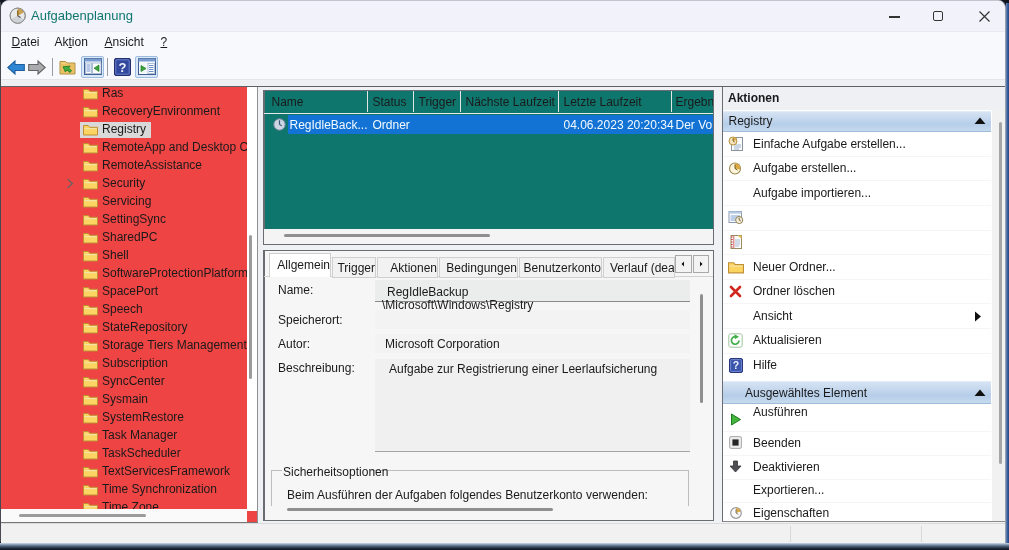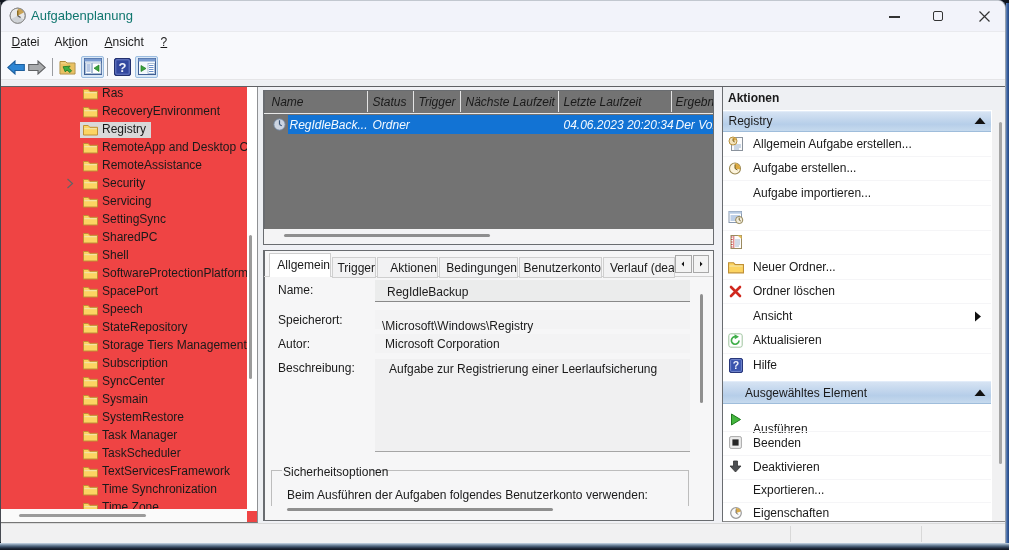--- a/index.html
+++ b/index.html
@@ -7,21 +7,21 @@
   body { background:#10151f; font-family:"Liberation Sans", sans-serif; position:relative; }
   .abs { position:absolute; }
   .txt { position:absolute; white-space:nowrap; font-size:12px; color:#1a1a1a; line-height:1; }
   .win { position:absolute; left:1px; top:0; width:1005px; height:543px; background:#f0f1f5; border-radius:8px 8px 0 0; overflow:hidden; border-top:1px solid #c2c7cf; border-right:1px solid #97a2ae; }
   .titlebar { position:absolute; left:0; top:0; width:100%; height:30px; background:#f2f3fa; }
   .menubar { position:absolute; left:0; top:30px; width:100%; height:23px; background:#f8f9fc; border-top:1px solid #e9eaee; }
   .toolbar { position:absolute; left:0; top:53px; width:100%; height:26px; background:#f8f9fc; border-bottom:1px solid #e5e5e7; }
   .gapstrip { position:absolute; left:0; top:80px; width:100%; height:6px; background:#eef0f3; border-bottom:1px solid #5f6165; }
   .treepanel { position:absolute; left:0; top:86px; width:257px; height:436px; background:#ef4444; border-bottom:1px solid #767676; border-right:1px solid #8f9194;text-decoration:underline; }
   .splitter { position:absolute; left:257px; top:86px; width:5px; height:436px; background:#eef0f3; }
-  .listpane { position:absolute; left:262px; top:89px; width:451px; height:155px; background:#737373; border:1px solid #696c70;font-style:italic; }
+  .listpane { position:absolute; left:262px; top:89px; width:451px; height:155px; background:#0f766e; border:1px solid #696c70; }
   .lowpane { position:absolute; left:262px; top:249px; width:451px; height:271px; background:#f6f6f7; border:1px solid #696c70; }
   .rightpanel { position:absolute; left:721px; top:86px; width:284px; height:435px; background:#ffffff; border-left:1px solid #696c70; border-bottom:1px solid #8a8a8a; }
   .statusbar { position:absolute; left:0; top:522px; width:1005px; height:20px; background:#f1f1f2; border-top:1px solid #dadada; }
   .botband { position:absolute; left:0; top:543px; width:1009px; height:7px; background:linear-gradient(180deg,#ccdae8 0%,#8fa3b8 20%,#5a7088 40%,#33455c 60%,#1b2535 80%,#0f1420 100%); }
   .hdrsep { position:absolute; top:0px; width:1px; height:21px; background:#e4e4e4; }
   .scrollthumb { position:absolute; background:#9b9b9b; border-radius:2px; }
   .band { position:absolute; left:0; width:268px; height:21px; background:linear-gradient(180deg,#d6e3f3 0%, #b6cee9 65%, #c6daee 100%); border-top:1px solid #e2ecf9; border-bottom:1px solid #9fbddb; }
   .acttxt { position:absolute; left:30px; top:7px; font-size:12px; color:#1a1a1a; white-space:nowrap; }
   .tab { position:absolute; top:6px; height:21px; background:#f2f2f3; border:1px solid #cfcfcf; font-size:12px; color:#1a1a1a; text-align:right; line-height:20px; white-space:nowrap; overflow:hidden; }
   .lbl { position:absolute; font-size:12px; color:#1a1a1a; white-space:nowrap; line-height:1; }
@@ -262,21 +262,21 @@
     <div class="abs" style="left:428.5px;top:4px;width:16.5px;height:18px;background:#f3f3f3;border:1px solid #a8a8a8"><svg width="14" height="16" viewBox="0 0 14 16">
           <path d="M6 5.5 L8.5 8 L6 10.5 Z" fill="#111"></path>
         </svg></div>
     <div class="lbl" style="left:14px;top:33px">Name:</div>
     <div class="lbl" style="left:14px;top:63px">Speicherort:</div>
     <div class="lbl" style="left:14px;top:87px">Autor:</div>
     <div class="lbl" style="left:14px;top:111px">Beschreibung:</div>
     <div class="abs" style="left:111px;top:29px;width:315px;height:22px;background:#ebecec;border-bottom:1px solid #8a8a8a"></div>
     <div class="lbl" style="left:123px;top:34.5px">RegIdleBackup</div>
     <div class="abs" style="left:111px;top:59px;width:315px;height:19px;background:#f3f3f4"></div>
-    <div class="lbl" style="left:118px;top:69px">\Microsoft\Windows\Registry</div>
+    <div class="lbl" style="left:118px;top:48px">\Microsoft\Windows\Registry</div>
     <div class="abs" style="left:111px;top:83px;width:315px;height:19px;background:#f3f3f4"></div>
     <div class="lbl" style="left:121px;top:87px">Microsoft Corporation</div>
     <div class="abs" style="left:111px;top:108px;width:315px;height:93px;background:#f0f0f1;border-bottom:1px solid #a5a5a5"></div>
     <div class="lbl" style="left:125px;top:112px">Aufgabe zur Registrierung einer Leerlaufsicherung</div>
     <div class="abs" style="left:7px;top:219px;width:11px;height:1px;background:#bdbdbd"></div>
     <div class="abs" style="left:107px;top:219px;width:318px;height:1px;background:#bdbdbd"></div>
     <div class="abs" style="left:7px;top:219px;width:1px;height:36px;background:#bdbdbd"></div>
     <div class="abs" style="left:424px;top:219px;width:1px;height:36px;background:#bdbdbd"></div>
     <div class="lbl" style="left:19px;top:215px">Sicherheitsoptionen</div>
     <div class="lbl" style="left:23px;top:238px">Beim Ausführen der Aufgaben folgendes Benutzerkonto verwenden:</div>
@@ -292,21 +292,21 @@
     <svg class="abs" style="left:251px;top:30px" width="12" height="8" viewBox="0 0 12 8">
         <path d="M6 0.5 L11.5 7 L0.5 7 Z" fill="#111"></path>
       </svg>
     <svg class="abs" style="left:4.5px;top:48.6px" width="16" height="16" viewBox="0 0 16 16">
         <rect x="3.5" y="1.5" width="11" height="13" fill="#fbfbfb" stroke="#8a929c"></rect>
         <path d="M6 9 h7 M6 11 h7 M6 13 h5" stroke="#8fa8c8" stroke-width="0.9"></path>
         <circle cx="5" cy="5" r="4" fill="#f3e3bc" stroke="#b8913e" stroke-width="1"></circle>
         <path d="M5 5 L5 1.6 A3.4 3.4 0 0 1 8.2 4 Z" fill="#d8a845"></path>
         <path d="M5 5 L5 2.5 M5 5 L6.8 6" stroke="#7a5f1e" stroke-width="0.9"></path>
       </svg>
-    <div class="acttxt" style="top:49.6px">Allgemein Aufgabe erstellen...</div>
+    <div class="acttxt" style="top:49.6px">Einfache Aufgabe erstellen...</div>
     <div class="abs" style="left:0;top:68.7px;width:268px;height:1px;background:#f5f5f7"></div>
     <svg class="abs" style="left:5px;top:73.7px" width="15" height="15" viewBox="0 0 15 15">
         <circle cx="7" cy="7.5" r="5.5" fill="#fdf4dc" stroke="#9c8a55" stroke-width="1.1"></circle>
         <path d="M7 7.5 L7 2.2 A5.3 5.3 0 0 1 12.2 8.5 Z" fill="#dca93f"></path>
         <path d="M7 7.5 L7 3.5 M7 7.5 L9.5 9" stroke="#6b5a20" stroke-width="1"></path>
       </svg>
     <div class="acttxt" style="top:74.2px">Aufgabe erstellen...</div>
     <div class="abs" style="left:0;top:93.3px;width:268px;height:1px;background:#f5f5f7"></div>
     <div class="acttxt" style="top:98.8px">Aufgabe importieren...</div>
     <div class="abs" style="left:0;top:117.9px;width:268px;height:1px;background:#f5f5f7"></div>
@@ -355,21 +355,21 @@
         <path d="M1 0.5 L7 5.5 L1 10.5 Z" fill="#111"></path>
       </svg>
     <div class="band" style="top:294px;height:23px"></div>
     <div class="txt" style="left:22px;top:299.5px">Ausgewähltes Element</div>
     <svg class="abs" style="left:251px;top:301.5px" width="12" height="8" viewBox="0 0 12 8">
         <path d="M6 0.5 L11.5 7 L0.5 7 Z" fill="#111"></path>
       </svg>
     <svg class="abs" style="left:6.5px;top:325.5px" width="12" height="13" viewBox="0 0 12 13">
         <path d="M1.5 1 L10.5 6.5 L1.5 12 Z" fill="#44b63e" stroke="#1e7a1e" stroke-width="1"></path>
       </svg>
-    <div class="acttxt" style="top:335px">Ausführen</div>
+    <div class="acttxt" style="top:318px">Ausführen</div>
     <div class="abs" style="left:0;top:343.9px;width:268px;height:1px;background:#f5f5f7"></div>
     <svg class="abs" style="left:6px;top:349.3px" width="13" height="13" viewBox="0 0 13 13">
         <rect x="0.6" y="0.6" width="11.8" height="11.8" rx="1.5" fill="#ececec" stroke="#a8a8a8"></rect>
         <rect x="3.4" y="3.4" width="6.2" height="6.2" fill="#262626"></rect>
       </svg>
     <div class="acttxt" style="top:348.8px">Beenden</div>
     <div class="abs" style="left:0;top:367.7px;width:268px;height:1px;background:#f5f5f7"></div>
     <svg class="abs" style="left:6px;top:373.1px" width="13" height="13" viewBox="0 0 13 13">
         <path d="M4.5 1 L8.5 1 L8.5 6 L12 6 L6.5 12 L1 6 L4.5 6 Z" fill="#4d4f52" stroke="#333" stroke-width="0.8"></path>
       </svg>

